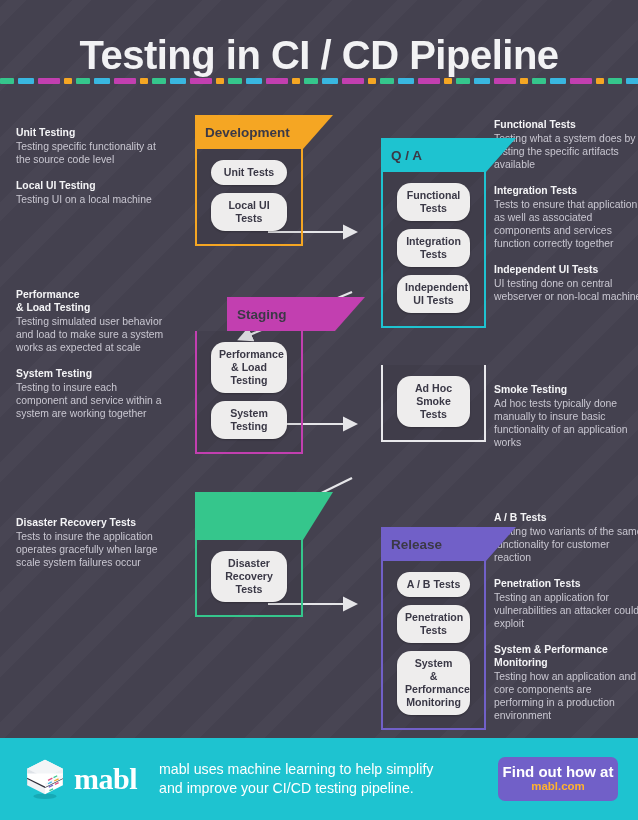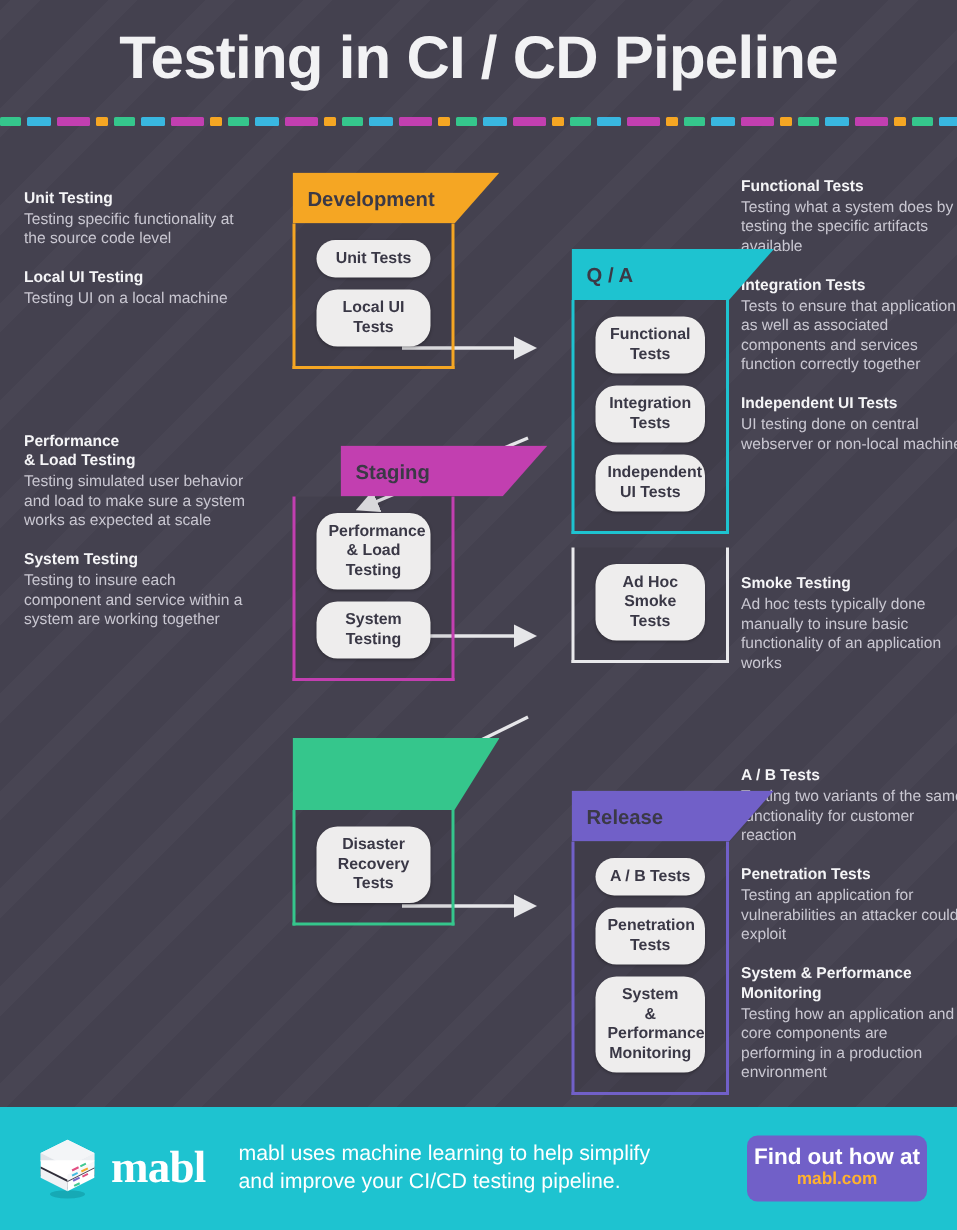--- a/index.html
+++ b/index.html
@@ -17,21 +17,21 @@
         -45deg,
         rgba(255,255,255,0.022) 0px,
         rgba(255,255,255,0.022) 14px,
         rgba(0,0,0,0.0) 14px,
         rgba(0,0,0,0.0) 46px);
     overflow: hidden;
   }
 
   
   .header {
-    position: absolute; top: 0; left: 0;
+    position: absolute; top: 16px; left: 0;
     width: 638px; height: 78px;
     display: flex; align-items: center; justify-content: center;
   }
   .header h1 {
     font-size: 40px;
     font-weight: bold;
     color: #f2f2f4;
     letter-spacing: -0.5px;
     font-family: "Liberation Sans", sans-serif;
     white-space: nowrap;
@@ -186,20 +186,26 @@
   <div class="col col-left" style="top:288px">
       <div class="note">
         <div class="note-title">Performance<br>&amp; Load Testing</div>
         <div class="note-body">Testing simulated user behavior and load to make sure a system works as expected at scale</div>
       </div>
       <div class="note">
         <div class="note-title">System Testing</div>
         <div class="note-body">Testing to insure each component and service within a system are working together</div>
       </div>
     </div>
+  <div class="col col-left" style="top:516px">
+      <div class="note">
+        <div class="note-title">Disaster Recovery Tests</div>
+        <div class="note-body">Tests to insure the application operates gracefully when large scale system failures occur</div>
+      </div>
+    </div>
 
   <div class="col col-right" style="top:118px">
       <div class="note">
         <div class="note-title">Functional Tests</div>
         <div class="note-body">Testing what a system does by testing the specific artifacts available</div>
       </div>
       <div class="note">
         <div class="note-title">Integration Tests</div>
         <div class="note-body">Tests to ensure that application as well as associated components and services function correctly together</div>
       </div>
@@ -251,21 +257,21 @@
       <div class="stage-banner" style="width: 138px;">
         <div class="banner-bg" style="background: rgb(245, 166, 35); clip-path: polygon(0px 0px, 100% 0px, 78.2609% 100%, 0px 100%);"></div>
         <span class="banner-label">Development</span>
       </div>
       <div class="stage-body" style="border-color: rgb(245, 166, 35); width: 108px;">
         <div class="pill">Unit Tests</div>
         <div class="pill">Local UI Tests</div>
       </div>
     </div>
 
-  <div class="stage" id="stage-1" style="left:346px; top:166px; width:105px;">
+  <div class="stage" id="stage-1" style="left:346px; top:138px; width:105px;">
       <div class="stage-banner" style="width: 135px;">
         <div class="banner-bg" style="background: rgb(30, 195, 208); clip-path: polygon(0px 0px, 100% 0px, 77.7778% 100%, 0px 100%);"></div>
         <span class="banner-label">Q / A</span>
       </div>
       <div class="stage-body" style="border-color: rgb(30, 195, 208); width: 105px;">
         <div class="pill">Functional Tests</div>
         <div class="pill">Integration Tests</div>
         <div class="pill">Independent<br>UI Tests</div>
       </div>
     </div>

